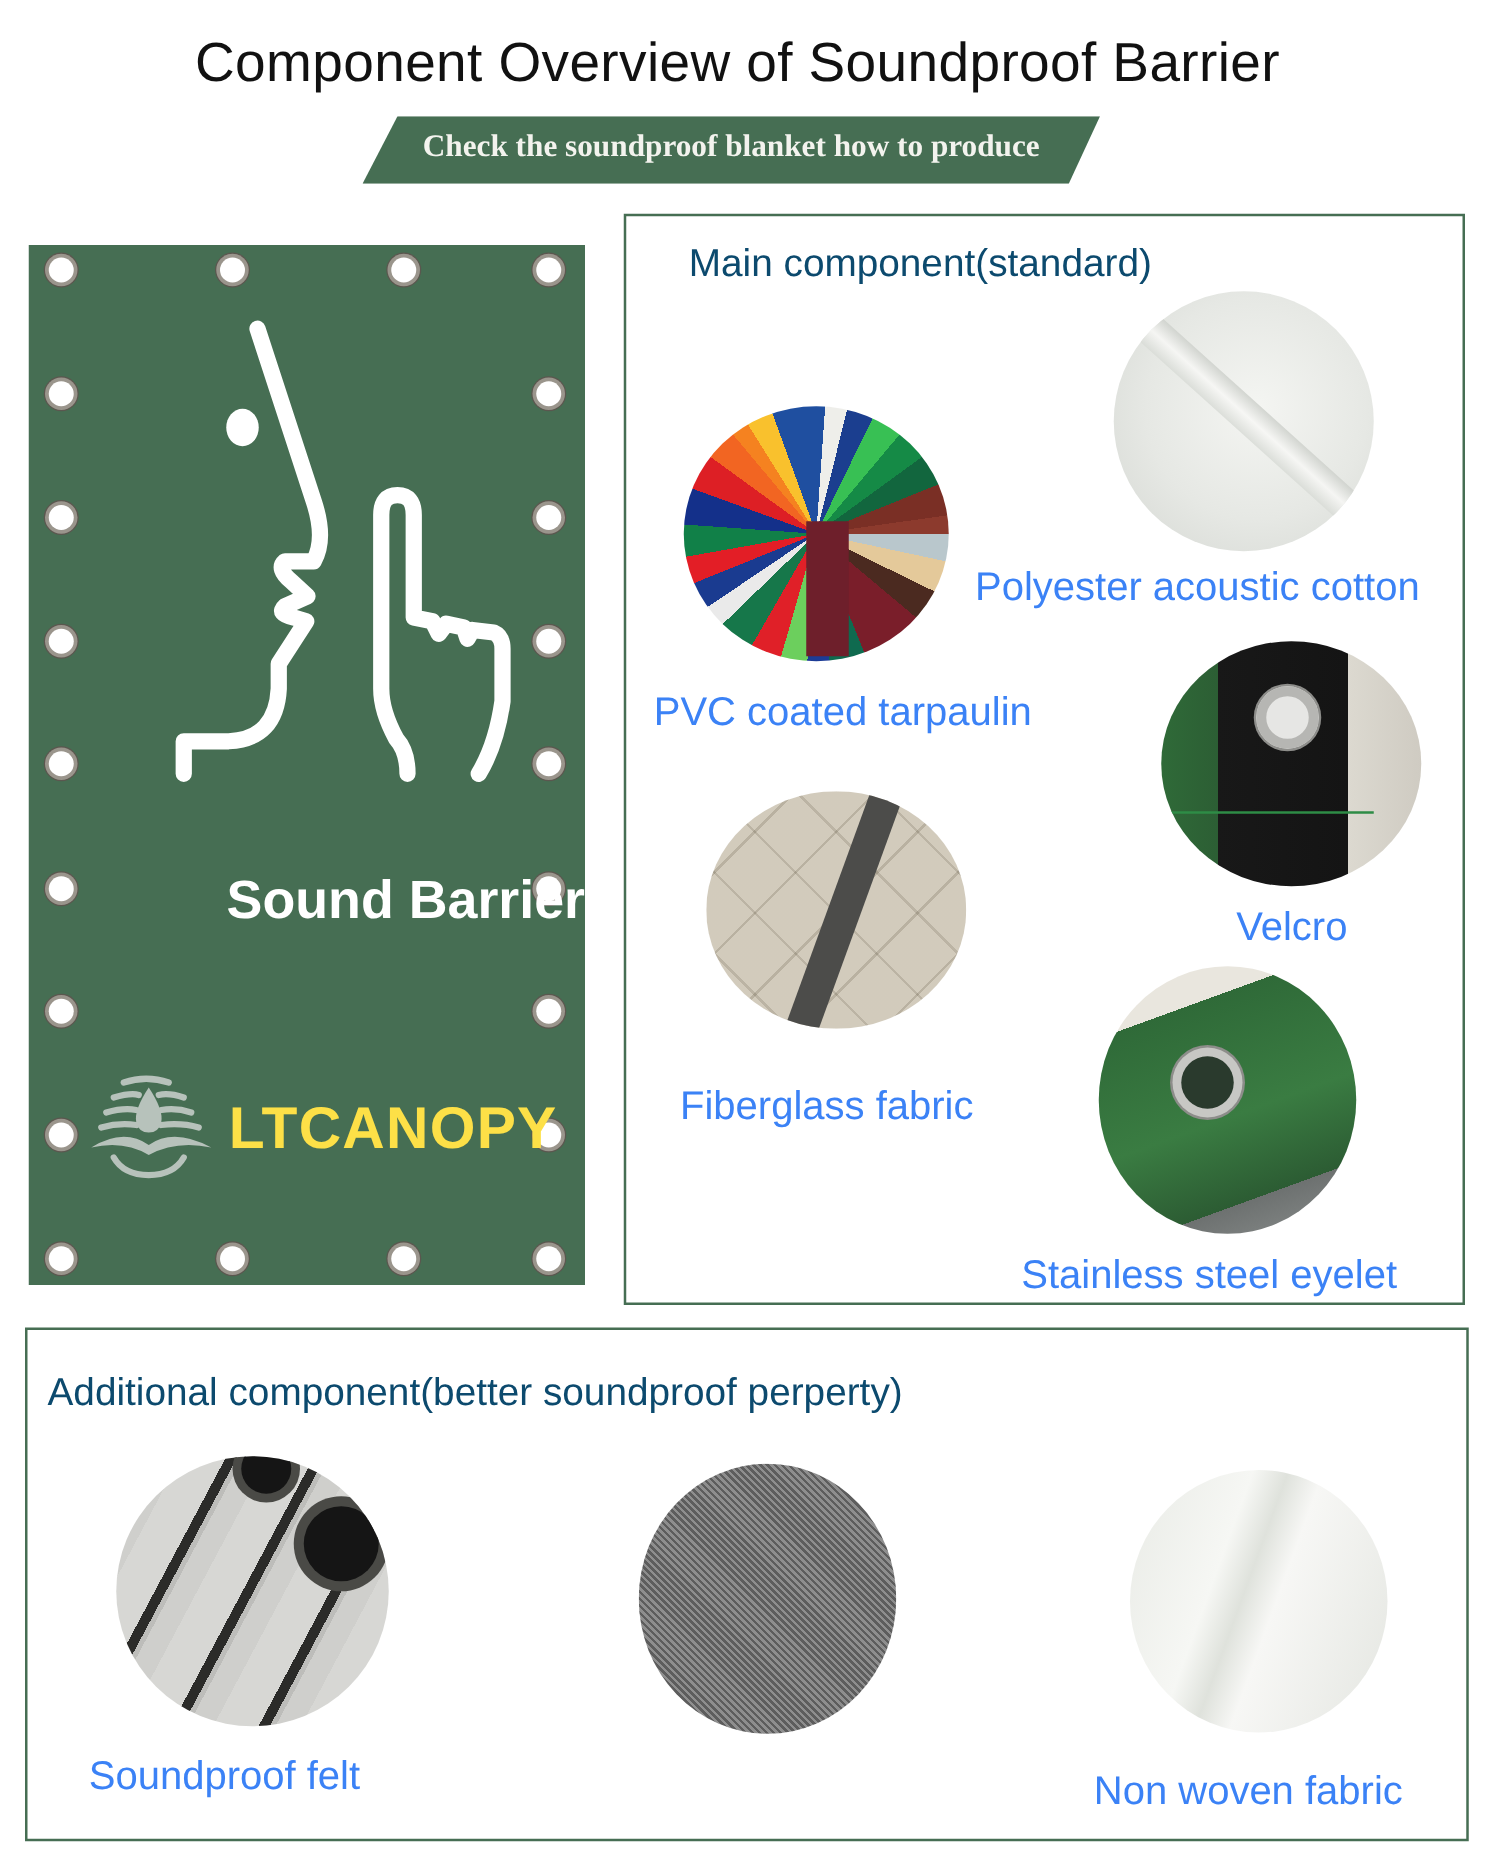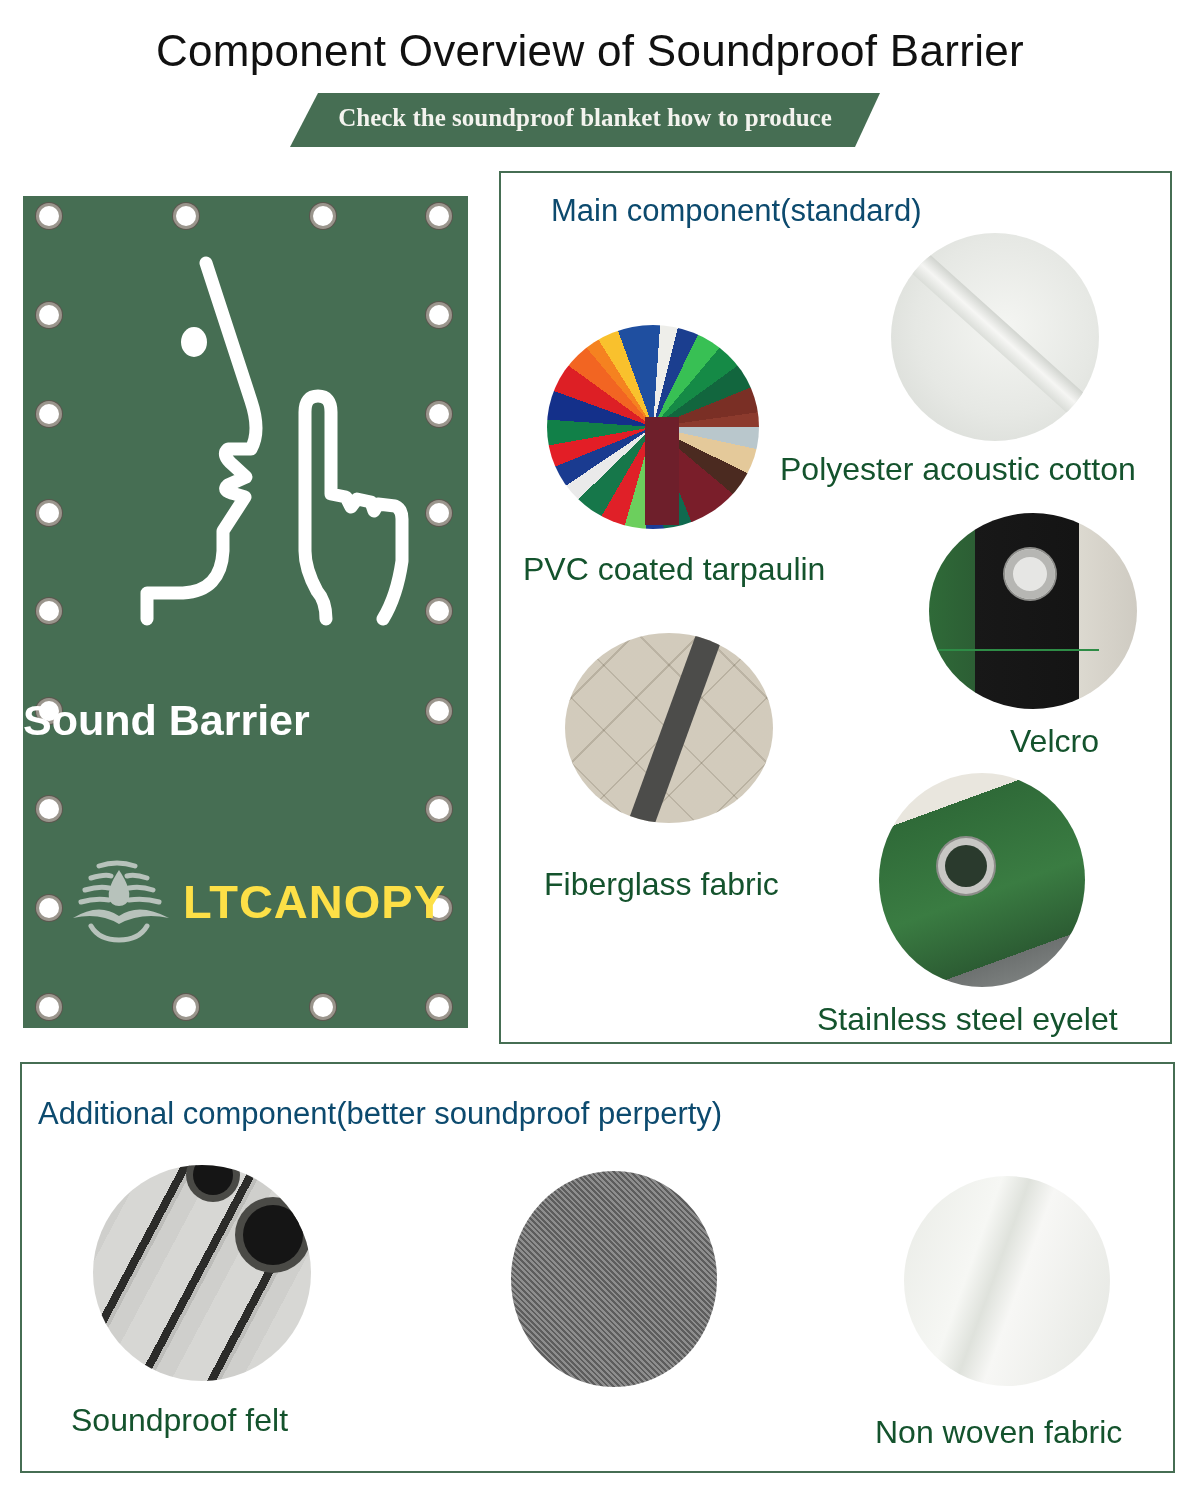--- a/index.html
+++ b/index.html
@@ -7,29 +7,29 @@
          font-family:"Liberation Sans", "DejaVu Sans", sans-serif; color:#111; }
   .abs { position:absolute; }
   .title { left:0; width:1180px; top:26px; text-align:center; font-size:44px; letter-spacing:0.3px; color:#111; }
   .banner { left:290px; top:93px; width:590px; height:44px;font-weight:bold; }
   .banner svg { position:absolute; left:0; top:0; }
   .banner-text { position:absolute; left:0; width:590px; top:11px; text-align:center; color:#f3f3ee;
                  font-family:"Liberation Serif","DejaVu Serif",serif; font-size:25px; }
   .sign { left:23px; top:196px; width:445px; height:832px; background:#466e53; }
   .grommet { position:absolute; width:20px; height:20px; border-radius:50%;
              background:#fff; box-shadow:0 0 0 3px #9a958c, 0 0 0 4px #5b574f; transform:translate(-50%,-50%); }
-  .sign-title { position:absolute; left:0; width:445px; top:500px; text-align:left; color:#fff;
+  .sign-title { position:absolute; left:0; width:445px; top:500px; text-align:right; color:#fff;
                 font-weight:bold; font-size:43px; }
   .brand { position:absolute; left:46px; top:660px; height:90px; display:flex; align-items:center; }
   .brand-text { color:#fde047; font-weight:bold; font-size:47px; letter-spacing:1px; margin-left:14px; }
   .box { border:2px solid #466e53; box-sizing:border-box; }
   .box1 { left:499px; top:171px; width:673px; height:873px; }
   .box2 { left:20px; top:1062px; width:1155px; height:411px; }
   .heading { position:absolute; font-size:31px; color:#0c4a6e; white-space:nowrap; }
-  .label { position:absolute; font-size:32px; color:#14532d; white-space:nowrap;text-align:right; }
+  .label { position:absolute; font-size:32px; color:#3b82f6; white-space:nowrap;text-align:right; }
   .circle { position:absolute; border-radius:50%; overflow:hidden; }
 </style>
 </head>
 <body>
 
 <div class="abs title">Component Overview of Soundproof Barrier</div>
 
 <div class="abs banner">
   <svg width="590" height="54">
     <polygon points="28,0 590,0 565,54 0,54" fill="#466e53"></polygon>
@@ -109,21 +109,21 @@
     <div style="position:absolute;left:98px;top:92px;width:34px;height:108px;background:#6e1f2b;"></div>
   </div>
   <div class="label" style="left:22px;top:378px">PVC coated tarpaulin</div>
 
   <div class="circle" style="left:428px;top:340px;width:208px;height:196px;
        background:linear-gradient(90deg,#2f6a38 0%,#2c5e34 22%,#181818 22%,#141414 72%,#dcd9d0 72%,#cfcbc2 100%);">
     <div style="position:absolute;left:76px;top:36px;width:50px;height:50px;border-radius:50%;
          background:#e6e6e4;box-shadow:inset 0 0 0 8px #b6b6b3, 0 0 0 2px #8d8d8a;"></div>
     <div style="position:absolute;left:0;top:136px;width:170px;height:2px;background:#2e8c46;"></div>
   </div>
-  <div class="label" style="left:509px;top:550px">Velcro</div>
+  <div class="label" style="left:488px;top:550px">Velcro</div>
 
   <div class="circle" style="left:64px;top:460px;width:208px;height:190px;
        background:repeating-linear-gradient(45deg,#cdc8bd 0 2px,#e6e2d9 2px 46px),
                   repeating-linear-gradient(-45deg,#cdc8bd 0 2px,#e9e5dd 2px 46px);background-blend-mode:multiply;">
     <div style="position:absolute;left:96px;top:-10px;width:26px;height:220px;background:#4c4c4a;transform:rotate(20deg);"></div>
   </div>
   <div class="label" style="left:43px;top:693px">Fiberglass fabric</div>
 
   <div class="circle" style="left:378px;top:600px;width:206px;height:214px;
        background:linear-gradient(160deg,#e9e6de 0%,#e9e6de 20%,#2f6a38 20%,#3a7c42 55%,#2c5c33 80%,#6d7170 80%,#8a8e8d 100%);">

